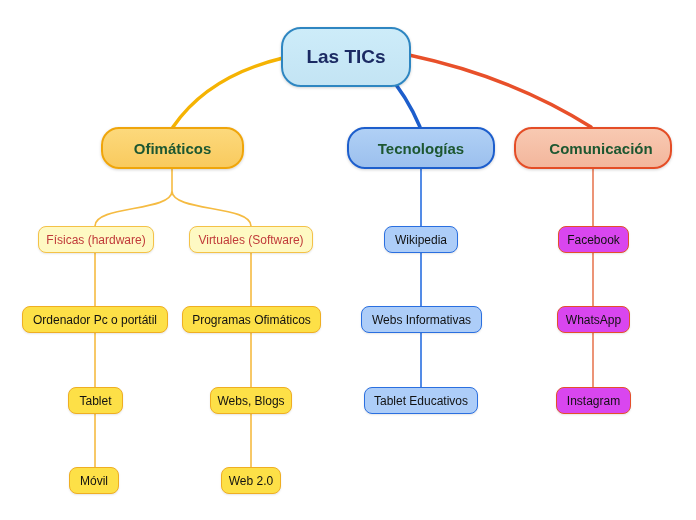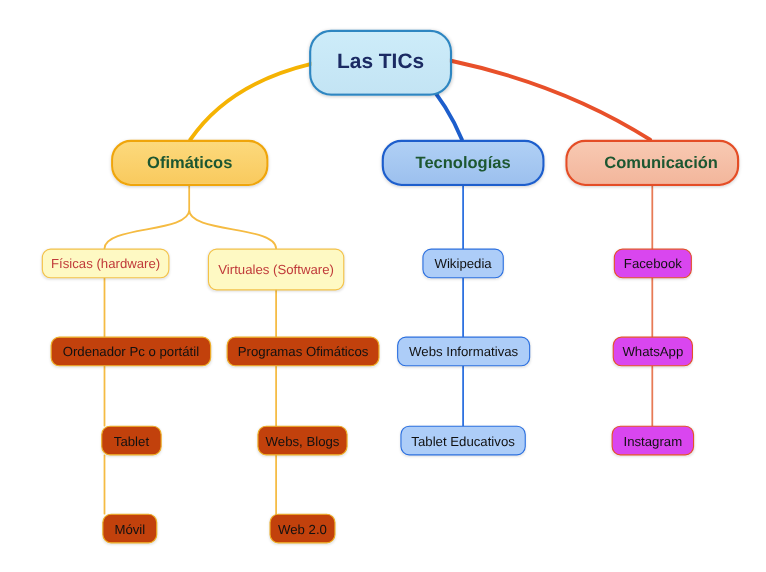--- a/index.html
+++ b/index.html
@@ -31,21 +31,21 @@
     box-shadow:0 1px 3px rgba(0,0,0,0.18);
   }
   .node.branch.tech{border:2.5px solid #efa50b;background:linear-gradient(#fcd97c,#f9ca5e);}
   .node.branch.info{border:2.5px solid #1d5ecc;background:linear-gradient(#b0d0f5,#9cc0ee);}
   .node.branch.comm{border:2.5px solid #e44d26;background:linear-gradient(#f8c9b2,#f3b69c);padding-left:16px;}
   .node.sub{
     border-radius:8px;font-size:12px;
     box-shadow:0 1px 2px rgba(0,0,0,0.10);
   }
   .node.sub.y2{border:1.6px solid #f4c247;background:#fef9c3;color:#c03a3a;}
-  .node.sub.y3{border:1.8px solid #efae22;background:#c2410c;color:#111111;margin-left:24px;}
+  .node.sub.y3{border:1.8px solid #efae22;background:#fde047;color:#111111;}
   .node.sub.b3{border:1.6px solid #2a6fe0;background:#adcdf8;color:#111111;}
   .node.sub.s3{border:1.6px solid #e4502b;background:#d946ef;color:#111111;}
 </style>
 </head>
 <body>
 
 <div class="canvas">
 
   <svg class="links" viewBox="0 0 696 520">
 
@@ -64,21 +64,21 @@
     <path d="M593 169 V226 M593 253 V306 M593 333 V387" fill="none" stroke="#e87a55" stroke-width="1.6" stroke-linecap="round"></path>
   </svg>
 
   <div class="node root" style="left:281px;top:27px;width:130px;height:60px">Las TICs</div>
 
   <div class="node branch tech" style="left:101px;top:127px;width:143px;height:42px">Ofimáticos</div>
   <div class="node branch info" style="left:347px;top:127px;width:148px;height:42px">Tecnologías</div>
   <div class="node branch comm" style="left:514px;top:127px;width:158px;height:42px">Comunicación</div>
 
   <div class="node sub y2" style="left:38px;top:226px;width:116px;height:27px">Físicas (hardware)</div>
-  <div class="node sub y2" style="left:189px;top:226px;width:124px;height:38px">Virtuales (Software)</div>
+  <div class="node sub y2" style="left:189px;top:226px;width:124px;height:27px">Virtuales (Software)</div>
 
   <div class="node sub y3" style="left:22px;top:306px;width:146px;height:27px">Ordenador Pc o portátil</div>
   <div class="node sub y3" style="left:68px;top:387px;width:55px;height:27px">Tablet</div>
   <div class="node sub y3" style="left:69px;top:467px;width:50px;height:27px">Móvil</div>
 
   <div class="node sub y3" style="left:182px;top:306px;width:139px;height:27px">Programas Ofimáticos</div>
   <div class="node sub y3" style="left:210px;top:387px;width:82px;height:27px">Webs, Blogs</div>
   <div class="node sub y3" style="left:221px;top:467px;width:60px;height:27px">Web 2.0</div>
 
   <div class="node sub b3" style="left:384px;top:226px;width:74px;height:27px">Wikipedia</div>

